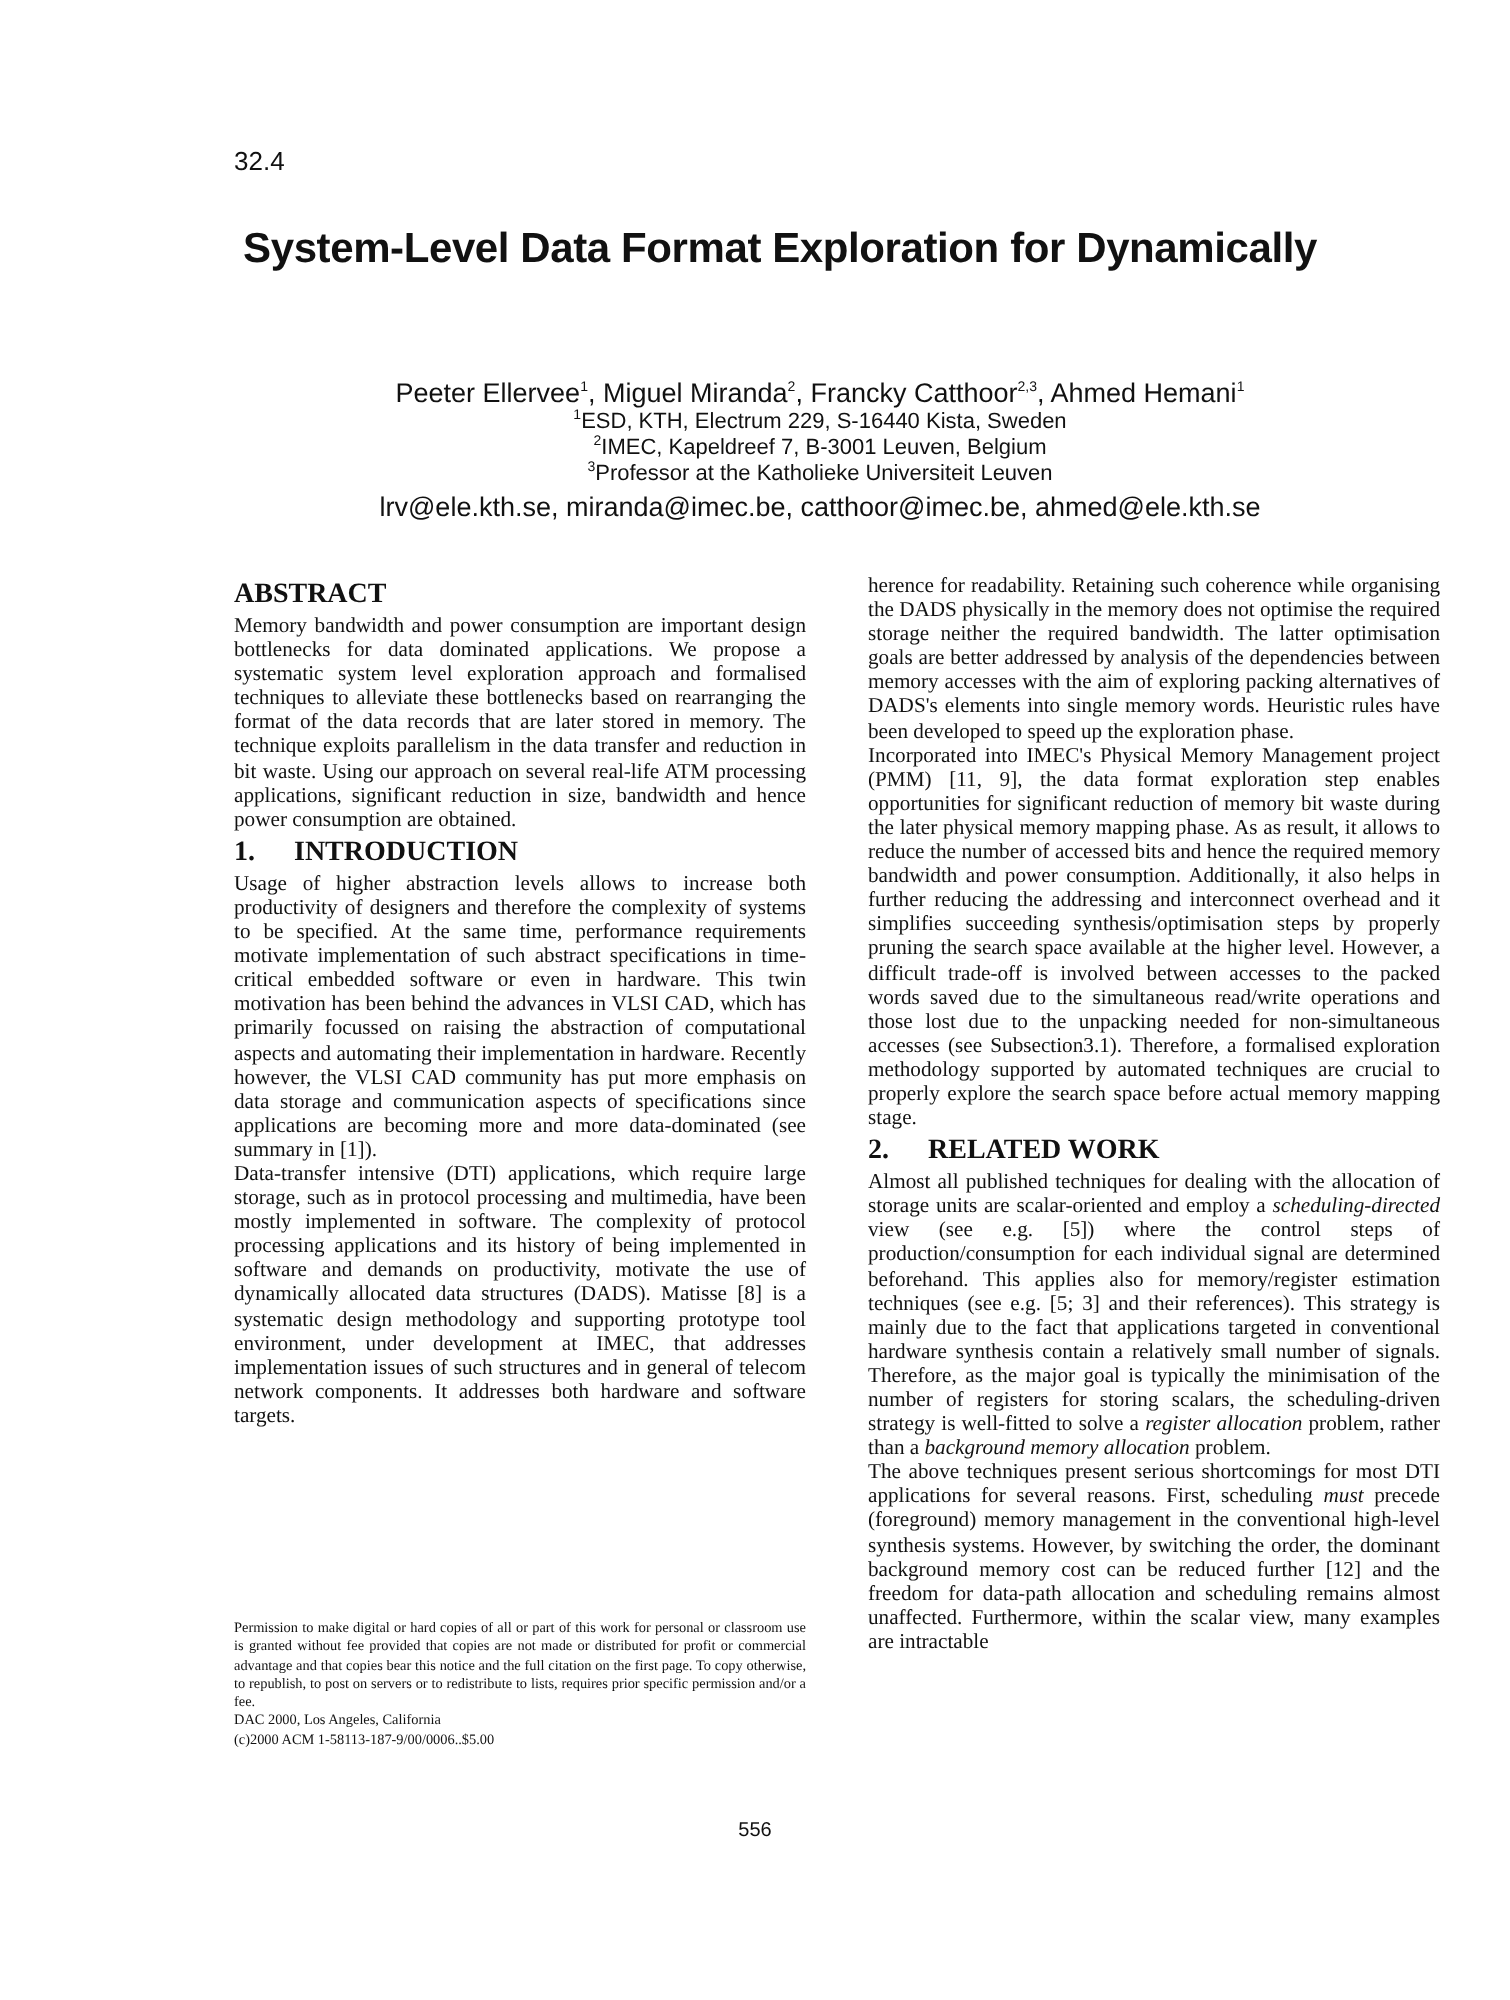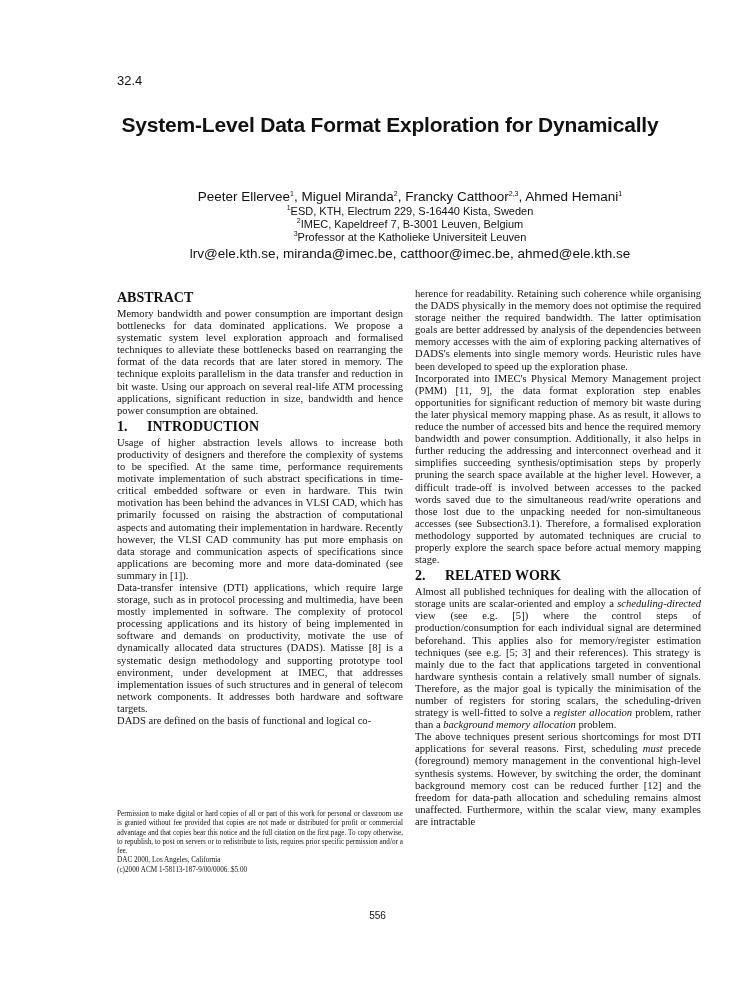--- a/index.html
+++ b/index.html
@@ -6,21 +6,21 @@
   body { width:755px; height:1000px; position:relative; overflow:hidden; color:#111; }
   .session { position:absolute; left:117px; top:73px; font-family:"Liberation Sans", sans-serif; font-size:13px; }
   .title { position:absolute; left:100px; top:112px; width:580px; text-align:center;
            font-family:"Liberation Sans", sans-serif; font-weight:bold; font-size:21px; line-height:25px; letter-spacing:-0.2px; }
   .authors { position:absolute; left:140px; top:188px; width:540px; text-align:center; font-family:"Liberation Sans", sans-serif; }
   .authors .names { font-size:13.5px; line-height:17px; }
   .authors .aff { font-size:11px; line-height:13px; }
   .authors .emails { font-size:13.5px; line-height:18px; margin-top:1px; }
   .col { position:absolute; width:286px; font-family:"Liberation Serif", serif; font-size:10.6px; line-height:12.1px; text-align:justify; }
   .col-left { left:117px; top:288px; }
-  .col-right { left:415px; top:288px; }
+  .col-right { left:434px; top:288px; }
   .col p { margin:0; }
   .heading { font-family:"Liberation Serif", serif; font-weight:bold; font-size:14px; line-height:16px; margin:2px 0 2px 0; text-align:left; }
   .heading .num { display:inline-block; width:30px; }
   .permission { position:absolute; left:117px; top:810px; width:286px; font-family:"Liberation Serif", serif; font-size:7.2px; line-height:9.3px; text-align:justify; }
   .permission p { margin:0; }
   .pagenum { position:absolute; left:0; width:755px; top:910px; text-align:center; font-family:Liberation Sans, sans-serif; font-size:10px; }
   sup { font-size:7px; vertical-align:super; line-height:0; }
   em { font-style:italic; }
 </style>
 </head>
@@ -44,21 +44,20 @@
   <div class="aff"><sup>3</sup><span>Professor at the Katholieke Universiteit Leuven</span></div>
   <div class="emails">lrv@ele.kth.se, miranda@imec.be, catthoor@imec.be, ahmed@ele.kth.se</div>
 </div>
 
 <div class="col col-left">
   <div class="heading">ABSTRACT</div>
   <p>Memory bandwidth and power consumption are important design bottlenecks for data dominated applications. We propose a systematic system level exploration approach and formalised techniques to alleviate these bottlenecks based on rearranging the format of the data records that are later stored in memory. The technique exploits parallelism in the data transfer and reduction in bit waste. Using our approach on several real-life ATM processing applications, significant reduction in size, bandwidth and hence power consumption are obtained.</p>
   <div class="heading"><span class="num">1.</span><span>INTRODUCTION</span></div>
   <p>Usage of higher abstraction levels allows to increase both productivity of designers and therefore the complexity of systems to be specified. At the same time, performance requirements motivate implementation of such abstract specifications in time-critical embedded software or even in hardware. This twin motivation has been behind the advances in VLSI CAD, which has primarily focussed on raising the abstraction of computational aspects and automating their implementation in hardware. Recently however, the VLSI CAD community has put more emphasis on data storage and communication aspects of specifications since applications are becoming more and more data-dominated (see summary in [1]).</p>
   <p>Data-transfer intensive (DTI) applications, which require large storage, such as in protocol processing and multimedia, have been mostly implemented in software. The complexity of protocol processing applications and its history of being implemented in software and demands on productivity, motivate the use of dynamically allocated data structures (DADS). Matisse [8] is a systematic design methodology and supporting prototype tool environment, under development at IMEC, that addresses implementation issues of such structures and in general of telecom network components. It addresses both hardware and software targets.</p>
-  <p id="split-para">DADS are defined on the basis of functional and logical co-</p>
 </div>
 
 <div class="permission">
   <p>Permission to make digital or hard copies of all or part of this work for personal or classroom use is granted without fee provided that copies are not made or distributed for profit or commercial advantage and that copies bear this notice and the full citation on the first page. To copy otherwise, to republish, to post on servers or to redistribute to lists, requires prior specific permission and/or a fee.</p>
   <p>DAC 2000, Los Angeles, California</p>
   <p>(c)2000 ACM 1-58113-187-9/00/0006..$5.00</p>
 </div>
 
 <div class="col col-right">
   <p id="cont-para">herence for readability. Retaining such coherence while organising the DADS physically in the memory does not optimise the required storage neither the required bandwidth. The latter optimisation goals are better addressed by analysis of the dependencies between memory accesses with the aim of exploring packing alternatives of DADS's elements into single memory words. Heuristic rules have been developed to speed up the exploration phase.</p>

